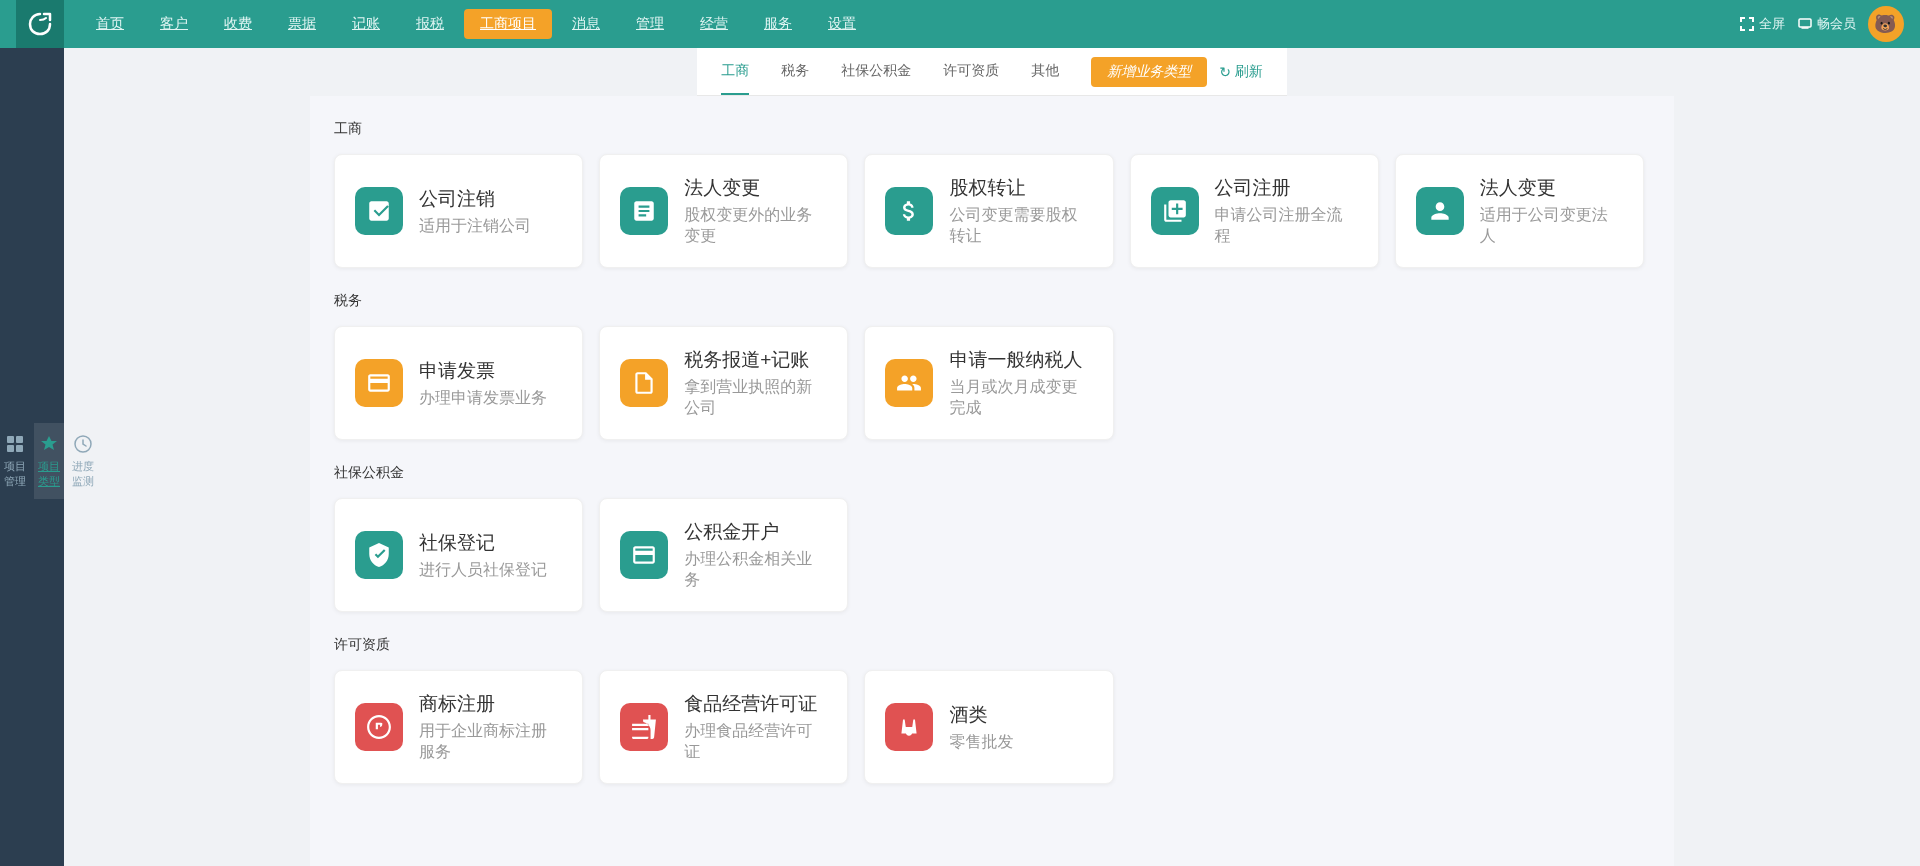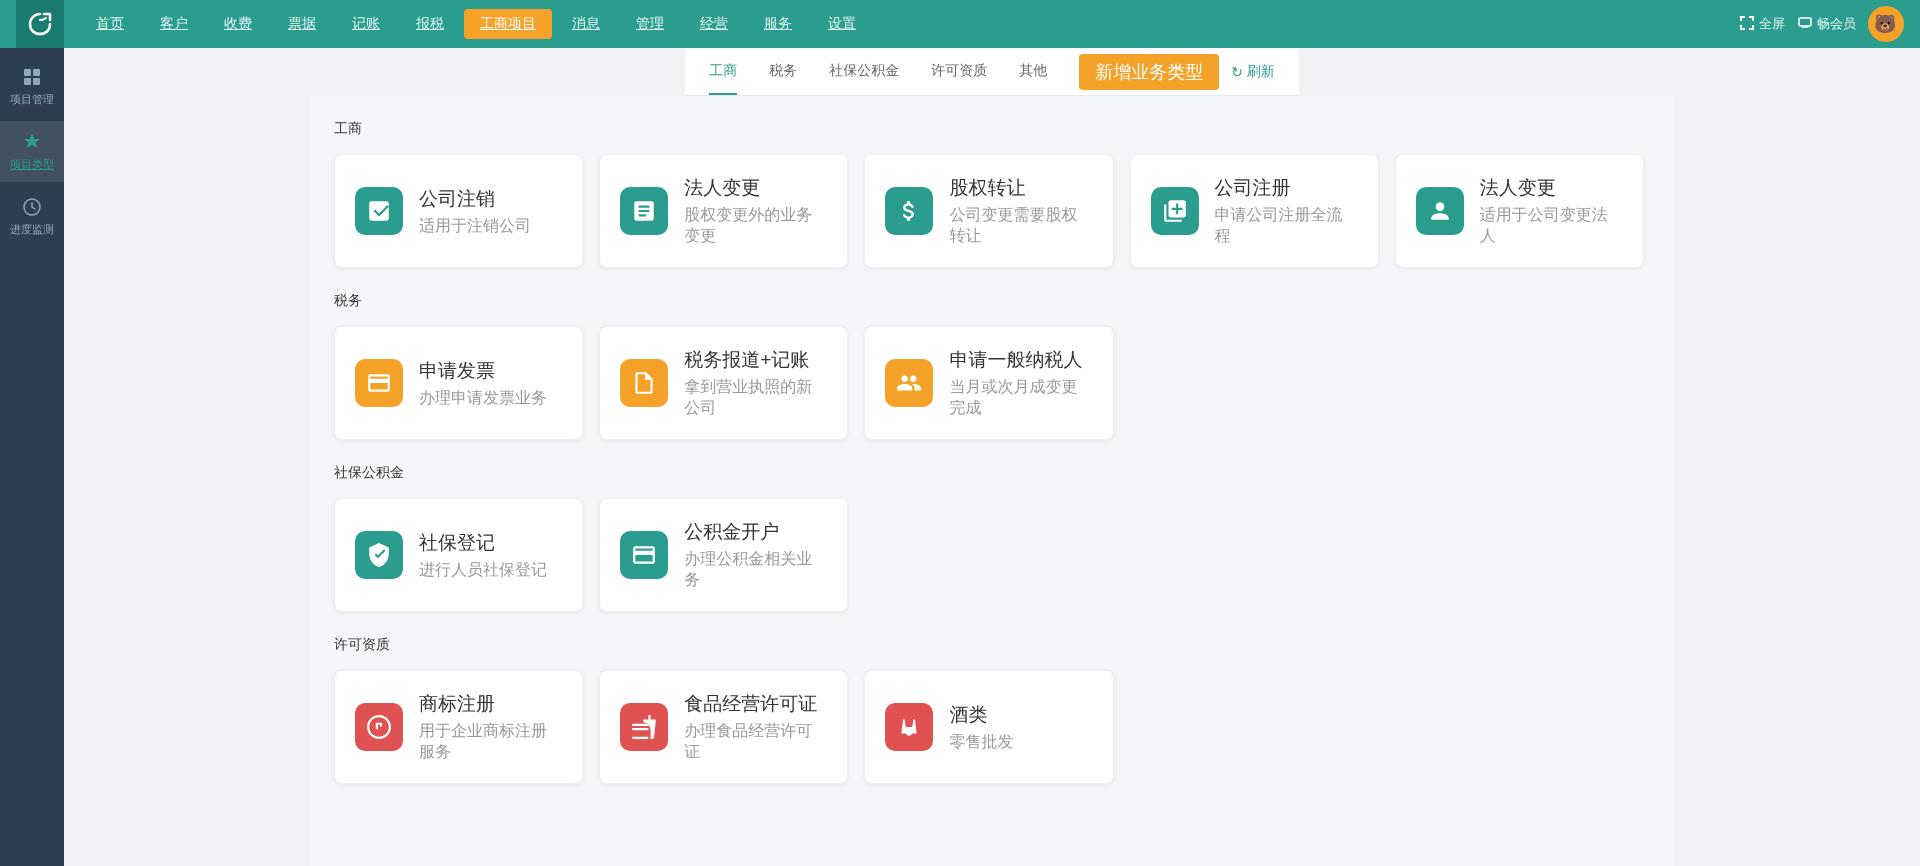--- a/index.html
+++ b/index.html
@@ -42,20 +42,21 @@
     }
     .nav-right {
       display: flex;
       align-items: center;
       gap: 12px;
       font-size: 13px;
       color: #e0f5f3;
     }
     .nav-right .fullscreen-btn, .nav-right .member-btn {
       display: flex;
+      align-items: center;
       gap: 4px;
       cursor: pointer;
     }
     .avatar {
       width: 36px;
       height: 36px;
       background: #f4a228;
       border-radius: 50%;
       display: flex;
       align-items: center;
@@ -63,21 +64,21 @@
       color: white;
       font-size: 18px;
     }
 
     
     .layout { display: flex; height: calc(100vh - 48px); }
     .sidebar {
       width: 64px;
       background: #2c3e50;
       display: flex;
-      flex-direction: column;
+      flex-direction: row;
       align-items: center;
       padding-top: 8px;
       gap: 4px;
       flex-shrink: 0;
     }
     .sidebar-item {
       width: 100%;
       display: flex;
       flex-direction: column;
       align-items: center;
@@ -141,22 +142,23 @@
       display: flex;
       align-items: center;
       gap: 12px;
     }
     .btn-new-type {
       background: #f4a228;
       color: white;
       border: none;
       padding: 6px 16px;
       border-radius: 4px;
-      font-size: 18px;
-      cursor: pointer;
+      font-size: 14px;
+      cursor: pointer;
+      font-style: italic;
     }
     .btn-refresh {
       color: #2a9d8f;
       font-size: 14px;
       cursor: pointer;
       display: flex;
       align-items: center;
       gap: 4px;
       background: none;
       border: none;

